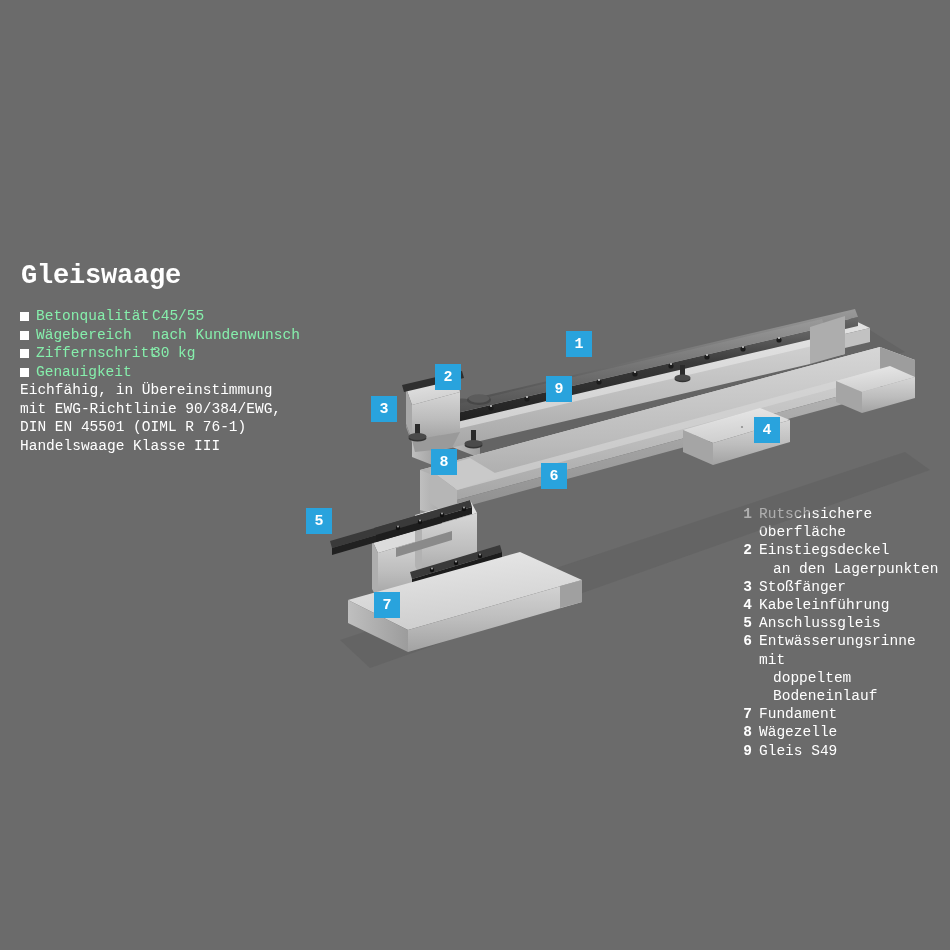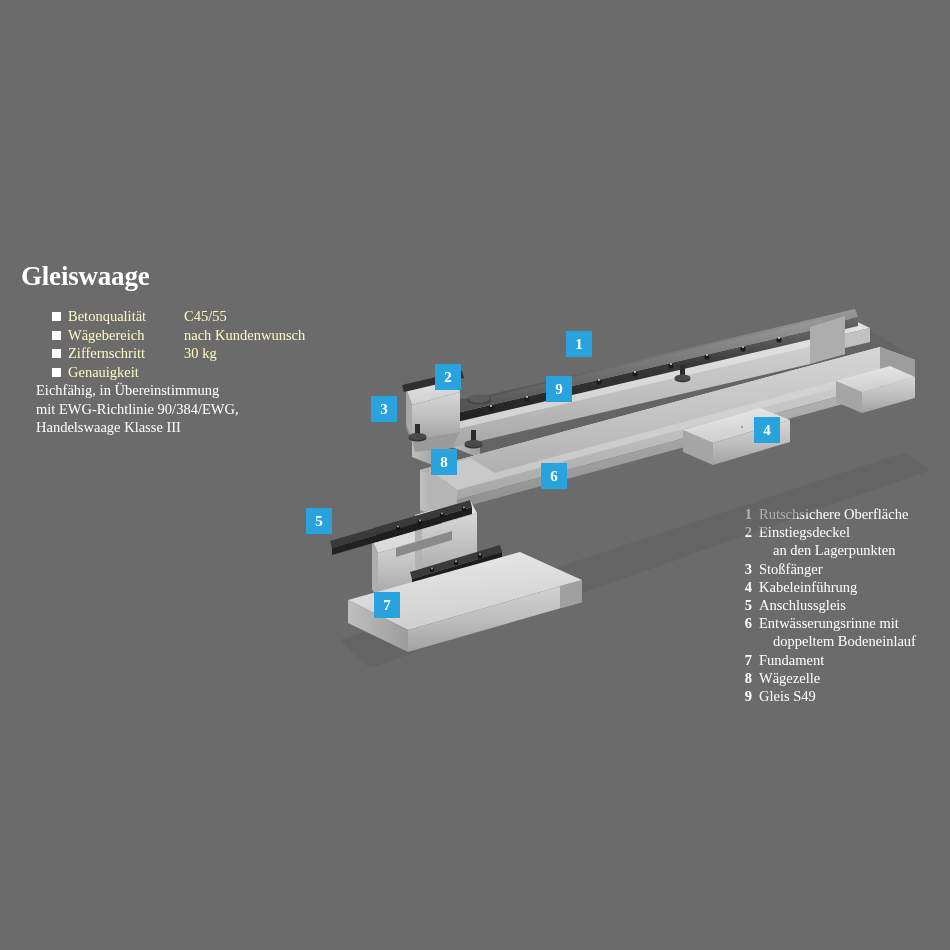--- a/index.html
+++ b/index.html
@@ -7,21 +7,21 @@
     margin: 0;
     padding: 0;
     background: #6b6b6b;
   }
   #page {
     position: relative;
     width: 950px;
     height: 797px;
     background: #6b6b6b;
     overflow: hidden;
-    font-family: Liberation Serif, serif;
+    font-family: Liberation Mono, monospace;
     -webkit-font-smoothing: antialiased;
   }
 
   
   #spec-panel {
     position: absolute;
     left: 20px;
     top: 263px;
     width: 300px;
   }
@@ -29,25 +29,24 @@
     color: #ffffff;
     font-size: 27px;
     font-weight: bold;
     letter-spacing: -0.2px;
     margin: 0 0 17px 1px;
     line-height: 1;
   }
   .spec-row {
     display: flex;
     align-items: flex-start;
-    color: #fef9c3;
+    color: #86efac;
     font-size: 14.5px;
     line-height: 18.5px;
     margin-bottom: 0px;
-    margin-left: 32px;
   }
   .spec-bullet {
     width: 9px;
     height: 9px;
     background: #ffffff;
     flex: 0 0 9px;
     margin-top: 5px;
     margin-right: 7px;
   }
   .spec-label {
@@ -55,21 +54,20 @@
     flex: 0 0 116px;
     white-space: nowrap;
   }
   .spec-value {
     white-space: nowrap;
   }
   .spec-note {
     color: #ffffff;
     font-size: 14.5px;
     line-height: 18.6px;
-    margin-left: 16px;
   }
   .spec-note div { white-space: nowrap; }
 
   
   #legend {
     position: absolute;
     left: 736px;
     top: 505px;
     width: 210px;
     color: #ffffff;
@@ -388,20 +386,21 @@
     </div>
     <div class="spec-row">
       <span class="spec-bullet"></span>
       <span class="spec-label">Genauigkeit</span>
       <span class="spec-value"></span>
     </div>
 
     <div class="spec-note">
       <div>Eichfähig, in Übereinstimmung</div>
       <div>mit EWG-Richtlinie 90/384/EWG,</div>
+      <div>DIN EN 45501 (OIML R 76-1)</div>
       <div>Handelswaage Klasse III</div>
     </div>
   </div>
 
   <div class="badge" style="left:566px; top:331px;">1</div>
   <div class="badge" style="left:435px; top:364px;">2</div>
   <div class="badge" style="left:371px; top:396px;">3</div>
   <div class="badge" style="left:754px; top:417px;">4</div>
   <div class="badge" style="left:306px; top:508px;">5</div>
   <div class="badge" style="left:541px; top:463px;">6</div>

